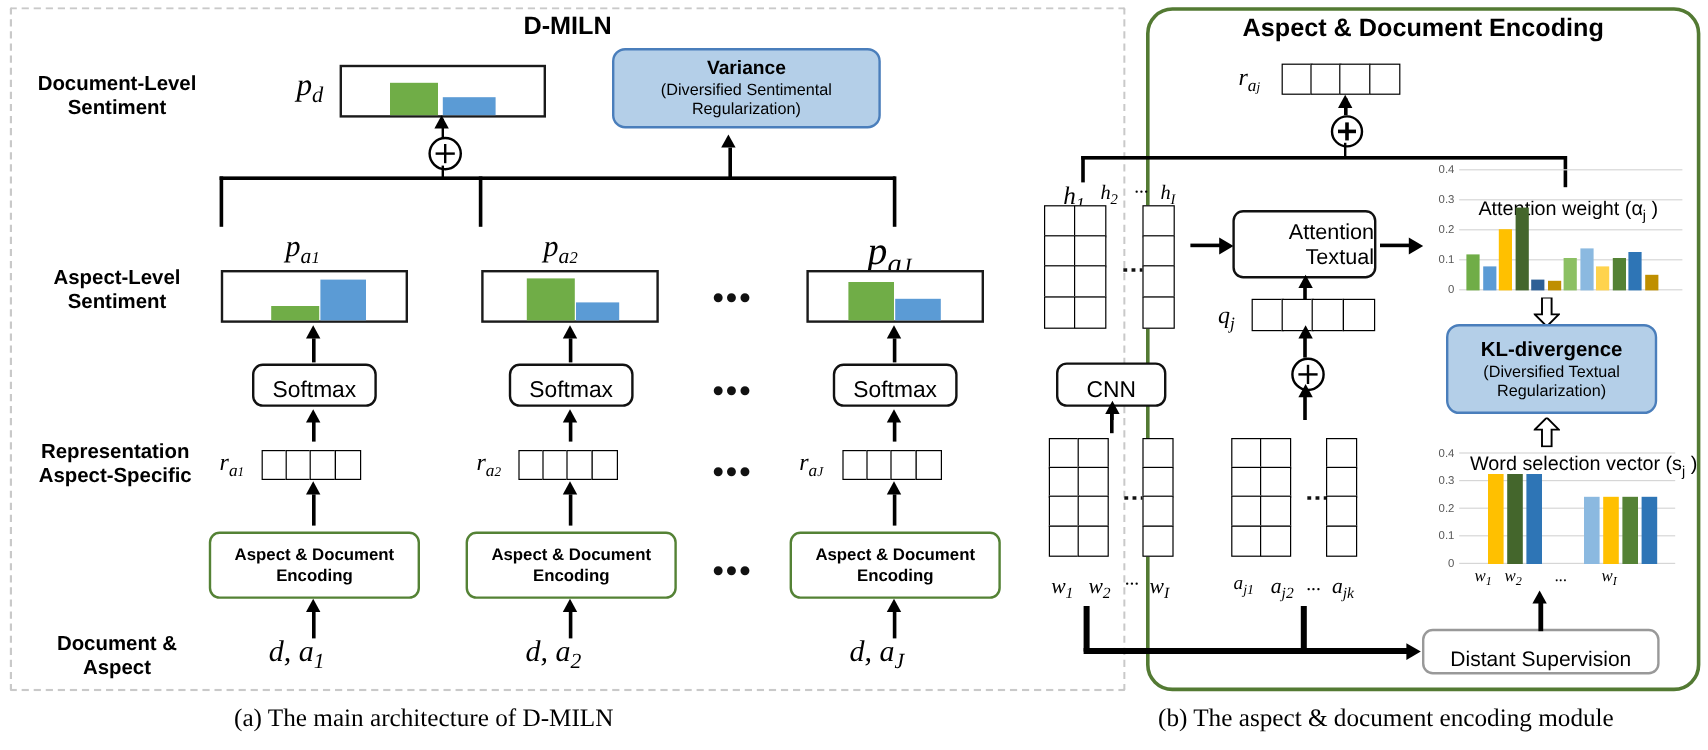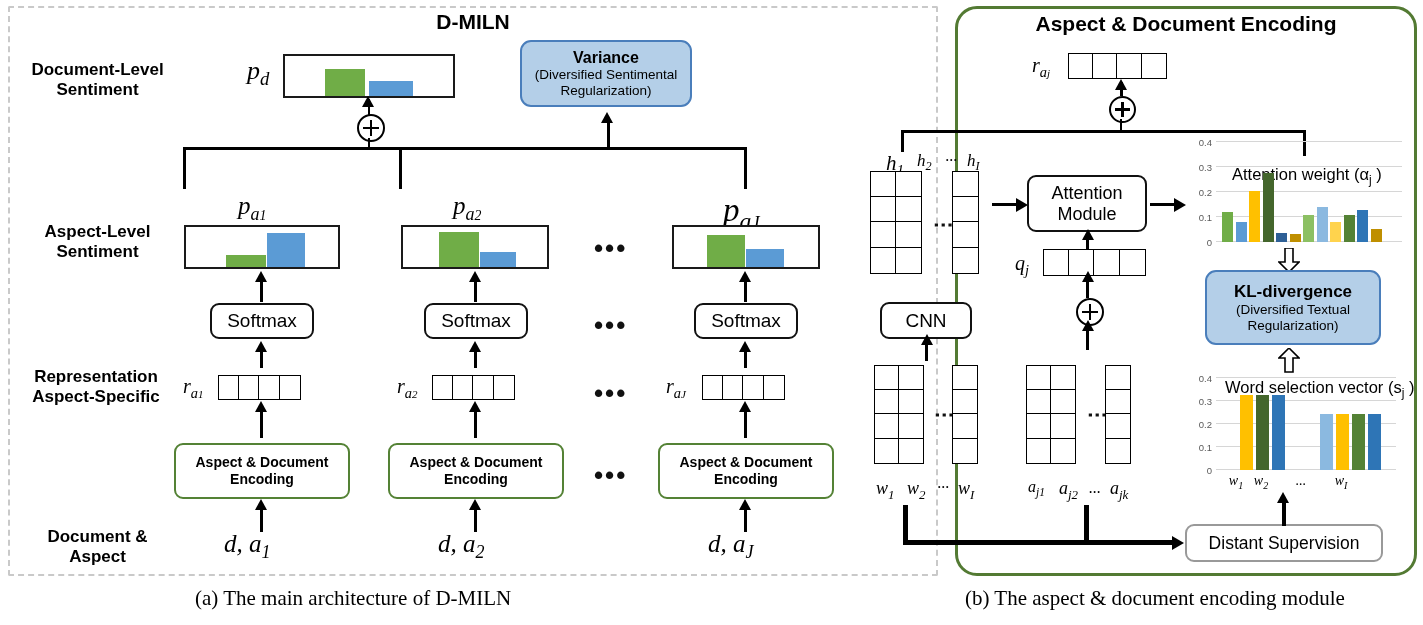--- a/index.html
+++ b/index.html
@@ -23,21 +23,21 @@
   .vec i:first-child{margin-left:0;}
   .mat{position:absolute;display:flex;flex-direction:column;}
   .mat .mrow{display:flex;margin-top:-1.8px;}
   .mat .mrow:first-child{margin-top:0;}
   .mat .mrow b{display:block;border:1.8px solid #000;box-sizing:border-box;
                margin-left:-1.8px;background:#fff;font-weight:normal;}
   .mat .mrow b:first-child{margin-left:0;}
   .roundbox{position:absolute;box-sizing:border-box;display:flex;
             align-items:center;justify-content:center;text-align:center;
             border-radius:9px;background:#fff;}
-  .rb-black{border:2.2px solid #111;}
+  .rb-black{border:2.2px solid #111;align-items:flex-end;}
   .rb-green{border:2.2px solid #548235;}
   .rb-blue{border:2px solid #4a7ebb;background:#b4cfe8;border-radius:11px;}
   .line{position:absolute;background:#000;}
   .arrow-up{position:absolute;width:0;height:0;border-left:6px solid transparent;
             border-right:6px solid transparent;border-bottom:11px solid #000;}
   .arrow-right{position:absolute;width:0;height:0;border-top:7px solid transparent;
                border-bottom:7px solid transparent;border-left:12px solid #000;}
   .plus{position:absolute;border:2.2px solid #000;border-radius:50%;background:#fff;}
   .plus:before,.plus:after{content:"";position:absolute;background:#000;}
   .plus:before{left:50%;top:18%;width:2.2px;height:64%;margin-left:-1.1px;}
@@ -85,21 +85,21 @@
 </div>
 
 <div class="abs mathit" style="left:247px;top:56px;font-size:26px;">
   <span>p</span><span class="sub">d</span>
 </div>
 <div class="prob-box" style="left:283px;top:54px;width:172px;height:44px;">
   <span class="pbar" style="left:40px;width:40px;height:27px;background:#70ad47;"></span>
   <span class="pbar" style="left:84px;width:44px;height:15px;background:#5b9bd5;"></span>
 </div>
 
-<div class="roundbox rb-blue" style="left:510px;top:40px;width:172px;height:67px;flex-direction:column;margin-left:10px;">
+<div class="roundbox rb-blue" style="left:510px;top:40px;width:224px;height:67px;flex-direction:column;">
   <div style="font-weight:bold;font-size:16px;">Variance</div>
   <div class="smallnote">(Diversified Sentimental</div>
   <div class="smallnote">Regularization)</div>
 </div>
 
 <div class="line" style="left:607px;top:123px;width:2.6px;height:25px;"></div>
 <div class="arrow-up" style="left:601px;top:112px;"></div>
 
 <div class="plus" style="left:357px;top:114px;width:24px;height:24px;"></div>
 <div class="line" style="left:367.5px;top:99px;width:2.6px;height:16px;"></div>
@@ -278,21 +278,21 @@
   <div class="mrow">
       <b style="width:27px;height:27px;"></b>
     </div>
 </div>
 
 <div class="line" style="left:992px;top:203px;width:25px;height:3.4px;"></div>
 <div class="arrow-right" style="left:1016px;top:197.5px;"></div>
 
 <div class="roundbox rb-black" style="left:1027px;top:175px;width:120px;height:57px;flex-direction:column;font-size:18px;line-height:21px;">
   <div>Attention</div>
-  <div>Module</div>
+  <div>Textual</div>
 </div>
 <div class="line" style="left:1150px;top:203px;width:25px;height:3.4px;"></div>
 <div class="arrow-right" style="left:1174px;top:197.5px;"></div>
 
 <div class="abs mathit" style="left:1015px;top:252px;font-size:20px;">
   <span>q</span><span class="sub">j</span>
 </div>
 <div class="vec" style="left:1043px;top:249px;">
   <i style="width:27px;height:27px;"></i>
   <i style="width:27px;height:27px;"></i>

